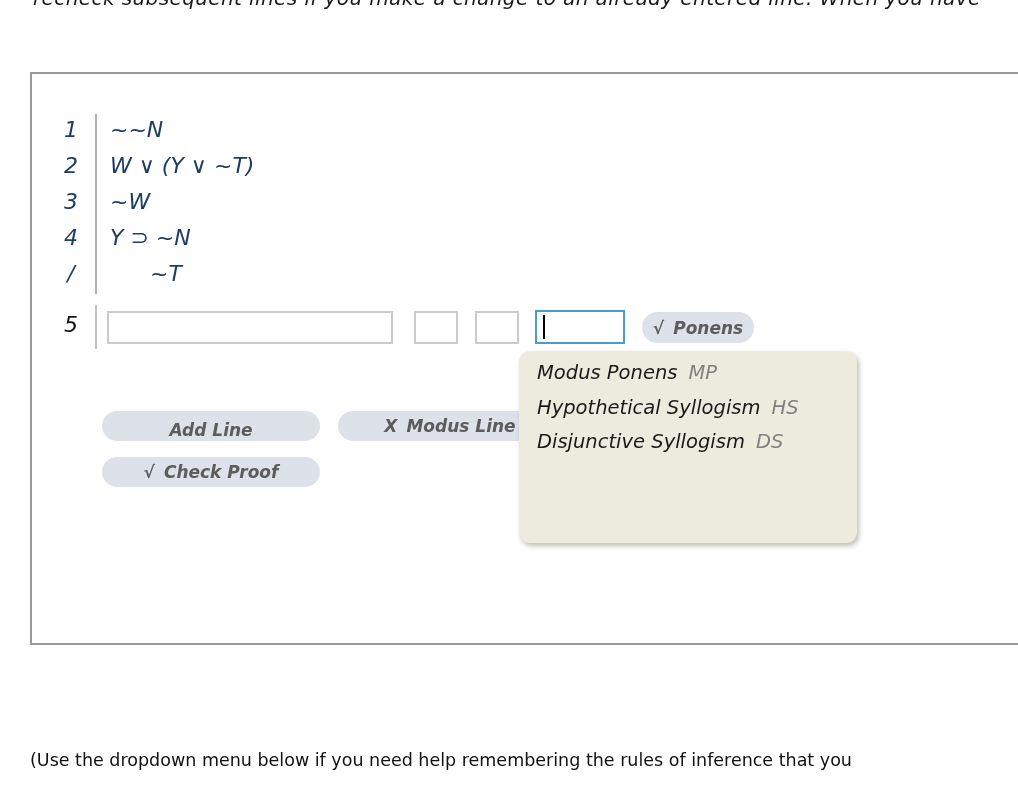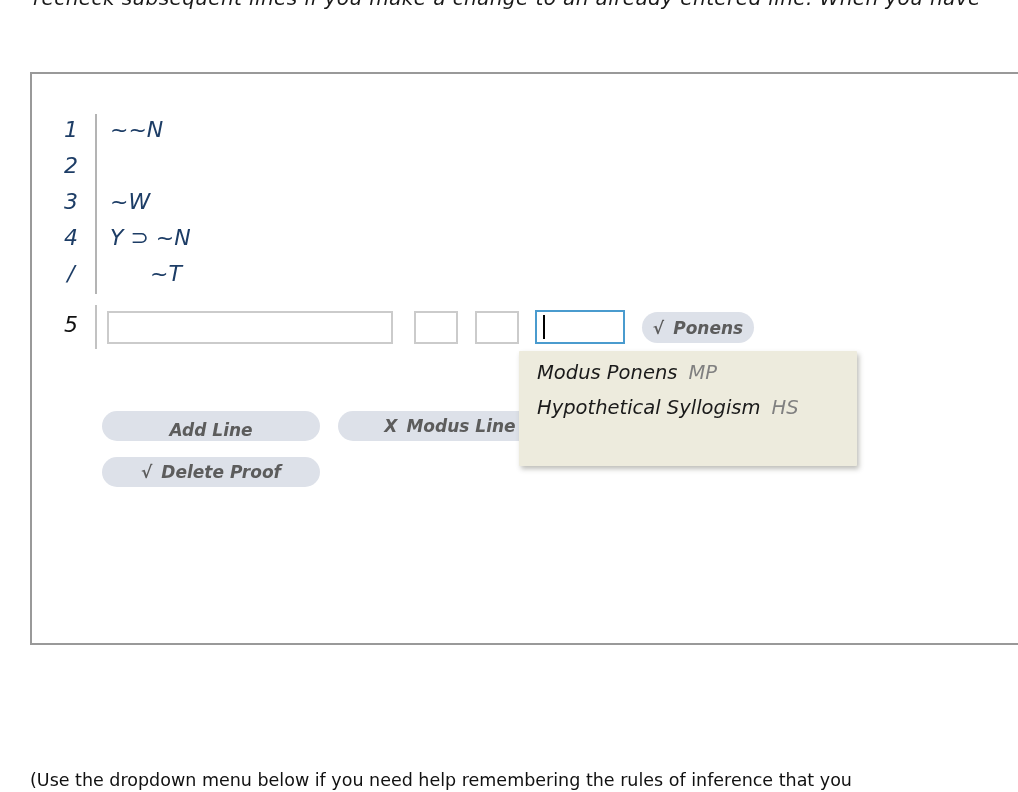--- a/index.html
+++ b/index.html
@@ -136,23 +136,23 @@
   .add-line    { left: 70px;  top: 337px; width: 218px; height: 30px; align-items: flex-end; }
   .delete-line { left: 306px; top: 337px; width: 224px; height: 30px; }
   .check-proof { left: 70px;  top: 383px; width: 218px; height: 30px; }
 
   
   .dropdown {
     position: absolute;
     left: 487px;
     top: 277px;
     width: 338px;
-    height: 115px;
+    height: 192px;
     background: #edebdd;
-    border-radius: 1px;
+    border-radius: 11px;
     box-shadow: 2px 3px 5px rgba(110, 110, 100, 0.45);
     z-index: 5;
     padding: 5px 0 0 18px;
     box-sizing: border-box;
   }
   .dd-item {
     height: 34.5px;
     line-height: 34.5px;
     font-style: italic;
     font-size: 19.5px;
@@ -166,38 +166,38 @@
   }
 
   
   .bottom-text {
     position: absolute;
     left: 30px;
     top: 750px;
     font-size: 17.5px;
     color: #111;
     white-space: nowrap;
-    margin-top: 20px;
   }
 </style>
 </head>
 <body>
 
 <div class="top-clip">recheck subsequent lines if you make a change to an already-entered line. When you have</div>
 
 <div class="proof-box">
 
   <div class="premise-sep"></div>
 
   <div class="row" style="top:38px">
     <span class="num">1</span>
     <span class="formula">~~N</span>
   </div>
   <div class="row" style="top:74px">
     <span class="num">2</span>
+    <span class="formula">W ∨ (Y ∨ ~T)</span>
   </div>
   <div class="row" style="top:110px">
     <span class="num">3</span>
     <span class="formula">~W</span>
   </div>
   <div class="row" style="top:146px">
     <span class="num">4</span>
     <span class="formula">Y ⊃ ~N</span>
   </div>
   <div class="row" style="top:182px">
@@ -223,27 +223,30 @@
     <span>Add Line</span>
   </button>
 
   <button class="pill delete-line">
     <span>X</span>
     <span>Modus Line</span>
   </button>
 
   <button class="pill check-proof">
     <span>√</span>
-    <span>Delete Proof</span>
+    <span>Check Proof</span>
   </button>
 
   <div class="dropdown">
     <div class="dd-item">
       <span>Modus Ponens</span><span class="dd-abbr">MP</span>
     </div>
     <div class="dd-item">
       <span>Hypothetical Syllogism</span><span class="dd-abbr">HS</span>
     </div>
+    <div class="dd-item">
+      <span>Disjunctive Syllogism</span><span class="dd-abbr">DS</span>
+    </div>
   </div>
 
 </div>
 
 <div class="bottom-text">(Use the dropdown menu below if you need help remembering the rules of inference that you</div>
 
 </body></html>

